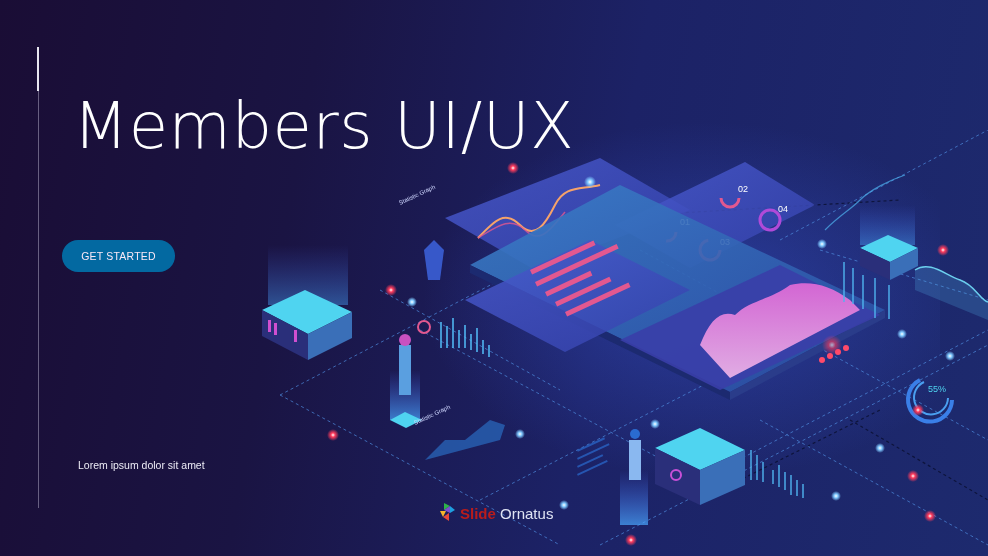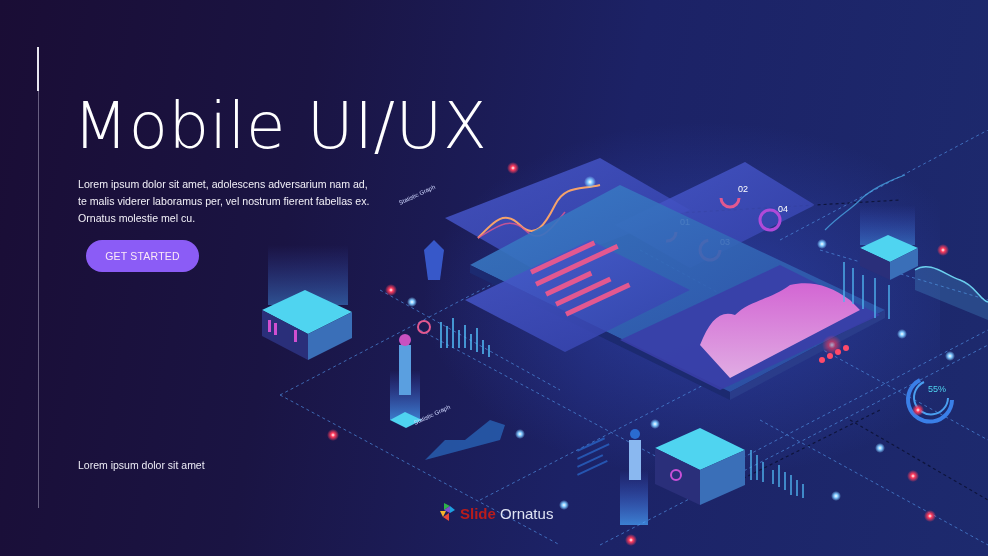--- a/index.html
+++ b/index.html
@@ -11,40 +11,39 @@
     color: #fff;
   }
   .slide { position:absolute; inset:0; overflow:hidden; }
   .glow-a { position:absolute; left:420px; top:120px; width:520px; height:360px;
     background: radial-gradient(ellipse at 55% 50%, rgba(60,90,220,0.45), rgba(40,50,140,0) 70%); }
   .accent-bar-top { position:absolute; left:37px; top:47px; width:2px; height:44px; background:#e8e6f0; }
   .accent-bar-line { position:absolute; left:38px; top:91px; width:1px; height:417px; background:rgba(200,195,220,0.45); }
   .title { position:absolute; left:73px; top:94px; font-size:64px; font-weight:400; letter-spacing:0.5px;
     font-family:"DejaVu Sans", sans-serif; font-weight:200; color:#ffffff; line-height:1; }
   .desc { position:absolute; left:78px; top:176px; width:300px; font-size:10.6px; line-height:17px; color:#f2f0f8; }
-  .cta { position:absolute; left:86px; top:240px; width:113px; height:32px; border-radius:16px;
-    background:#8b5cf6; border:none; color:#fbe9f7; font-size:10.5px; font-family:"Liberation Sans", sans-serif;
+  .cta { position:absolute; left:62px; top:240px; width:113px; height:32px; border-radius:16px;
+    background:#0369a1; border:none; color:#fbe9f7; font-size:10.5px; font-family:"Liberation Sans", sans-serif;
     display:flex; align-items:center; justify-content:center; letter-spacing:0.2px; cursor:pointer; }
   .footnote { position:absolute; left:78px; top:459px; font-size:10.5px; color:#ecebf5; }
   .brand { position:absolute; left:440px; top:502px; display:flex; align-items:center; gap:4px; }
   .brand-name { font-size:15px; color:#dfe3f3; }
   .brand-name b { font-weight:700; color:#b91c1c; }
   .illus { position:absolute; left:250px; top:130px; width:738px; height:426px; }
 </style>
 </head>
 <body>
 
 <div class="slide">
   <div class="glow-a"></div>
 
   <div class="accent-bar-top"></div>
   <div class="accent-bar-line"></div>
 
-  <h1 class="title">Mobile UI/UX</h1>
-  <p class="desc">Lorem ipsum dolor sit amet, adolescens adversarium nam ad, te malis viderer laboramus per, vel nostrum fierent fabellas ex. Ornatus molestie mel cu.</p>
+  <h1 class="title">Members UI/UX</h1>
   <button class="cta">GET STARTED</button>
   <p class="footnote">Lorem ipsum dolor sit amet</p>
 
   <svg class="illus" viewBox="250 130 738 426" xmlns="http://www.w3.org/2000/svg">
     <defs>
       <linearGradient id="panelG" x1="0" y1="0" x2="1" y2="1">
         <stop offset="0" stop-color="#4a5bd0" stop-opacity="0.85"></stop>
         <stop offset="1" stop-color="#3340a8" stop-opacity="0.85"></stop>
       </linearGradient>
       <linearGradient id="phoneG" x1="0" y1="0" x2="1" y2="1">

